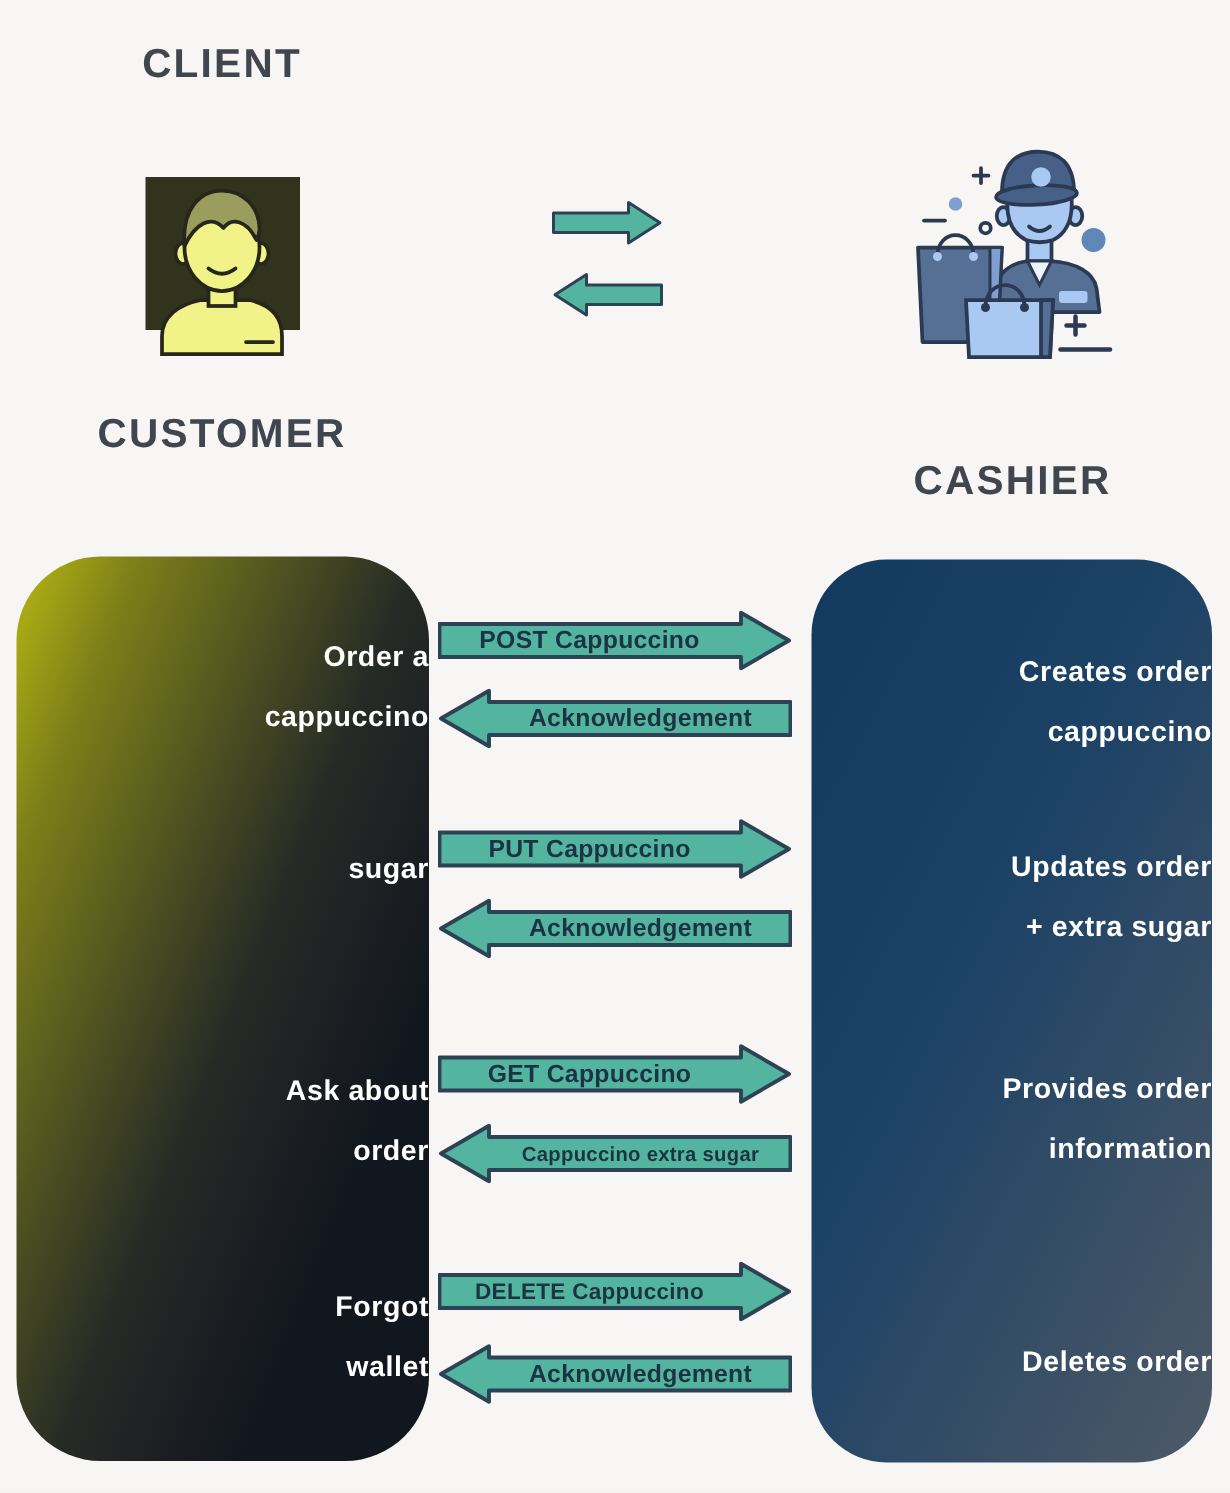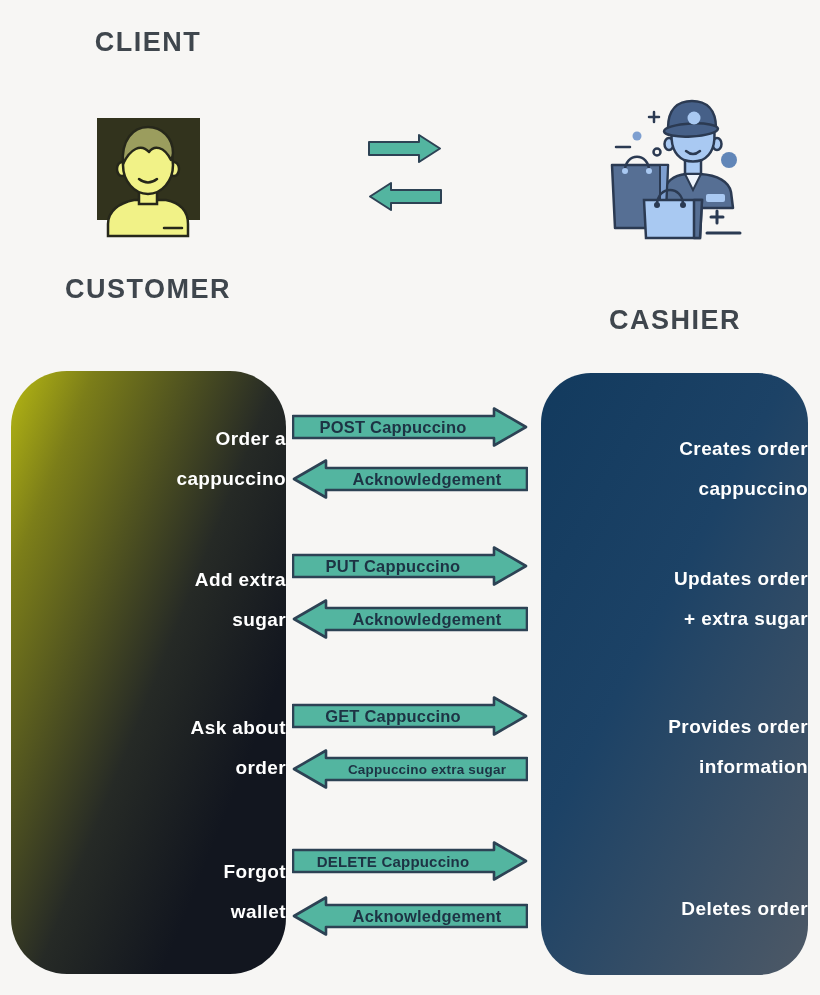--- a/index.html
+++ b/index.html
@@ -126,21 +126,20 @@
     <path class="ko3" d="M113,123 h12 M119,117 v12"></path>
     <path class="ko3" d="M109,139 h33"></path>
   </svg>
 
   <div class="panel panel-left">
     <div class="pblock" style="top:48px">
       <div>Order a</div>
       <div>cappuccino</div>
     </div>
     <div class="pblock" style="top:189px">
-      <div>Add extra</div>
       <div>sugar</div>
     </div>
     <div class="pblock" style="top:337px">
       <div>Ask about</div>
       <div>order</div>
     </div>
     <div class="pblock" style="top:481px">
       <div>Forgot</div>
       <div>wallet</div>
     </div>

